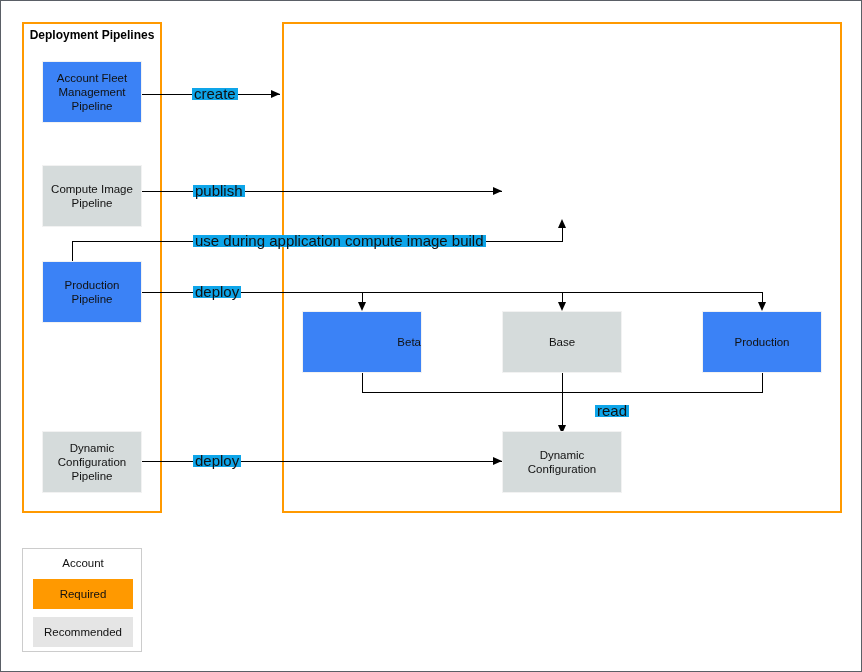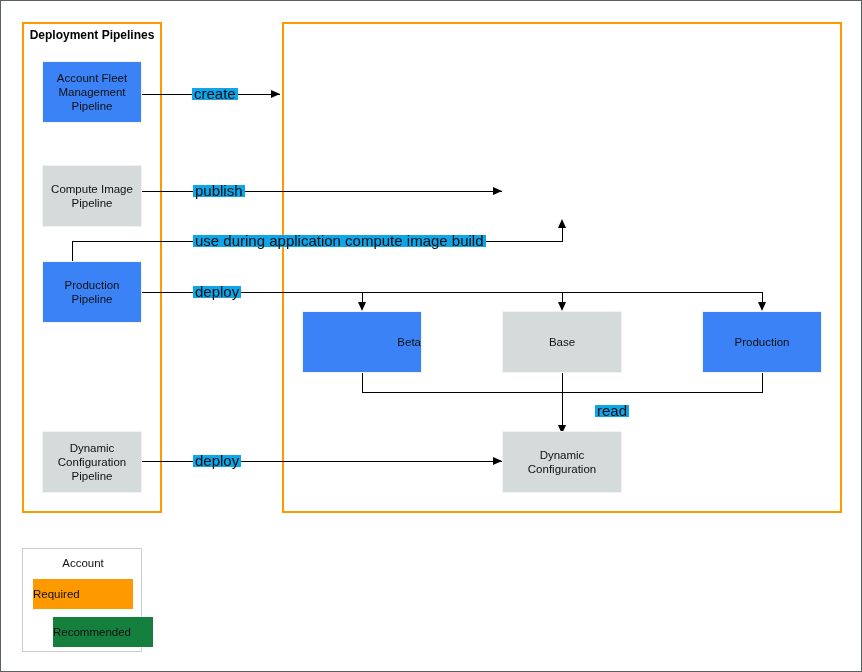--- a/index.html
+++ b/index.html
@@ -112,27 +112,27 @@
     font-size: 11.5px;
     color: #111111;
   }
   .legend-swatch {
     position: absolute;
     left: 10px;
     width: 100px;
     height: 30px;
     display: flex;
     align-items: center;
-    justify-content: flex-start;
+    justify-content: center;
     font-size: 11.5px;
     color: #111111;
     box-sizing: border-box;
   }
   .legend-swatch.required { top: 30px; background: #FF9900; }
-  .legend-swatch.recommended { top: 68px; background: #15803d; margin-left: 20px; }
+  .legend-swatch.recommended { top: 68px; background: #e5e5e5; }
 </style>
 </head>
 <body>
 
 <div id="canvas">
 
   <div class="group" style="left:21px; top:21px; width:140px; height:491px;"></div>
   <div class="group-title" style="left:21px; top:27px; width:140px;">Deployment Pipelines</div>
 
   <div class="group" style="left:281px; top:21px; width:560px; height:491px;"></div>

